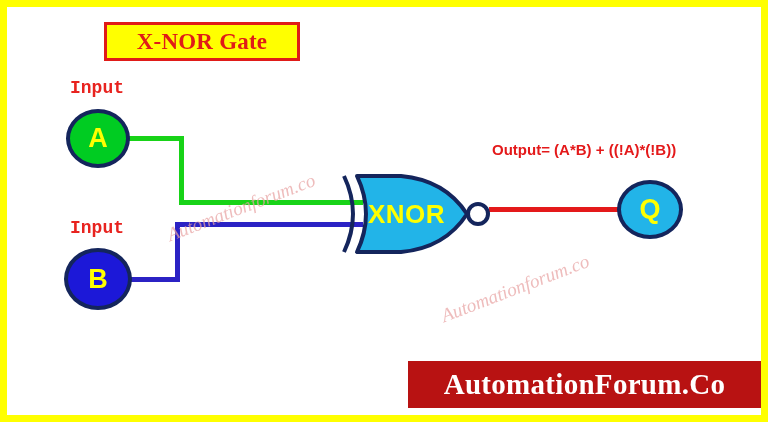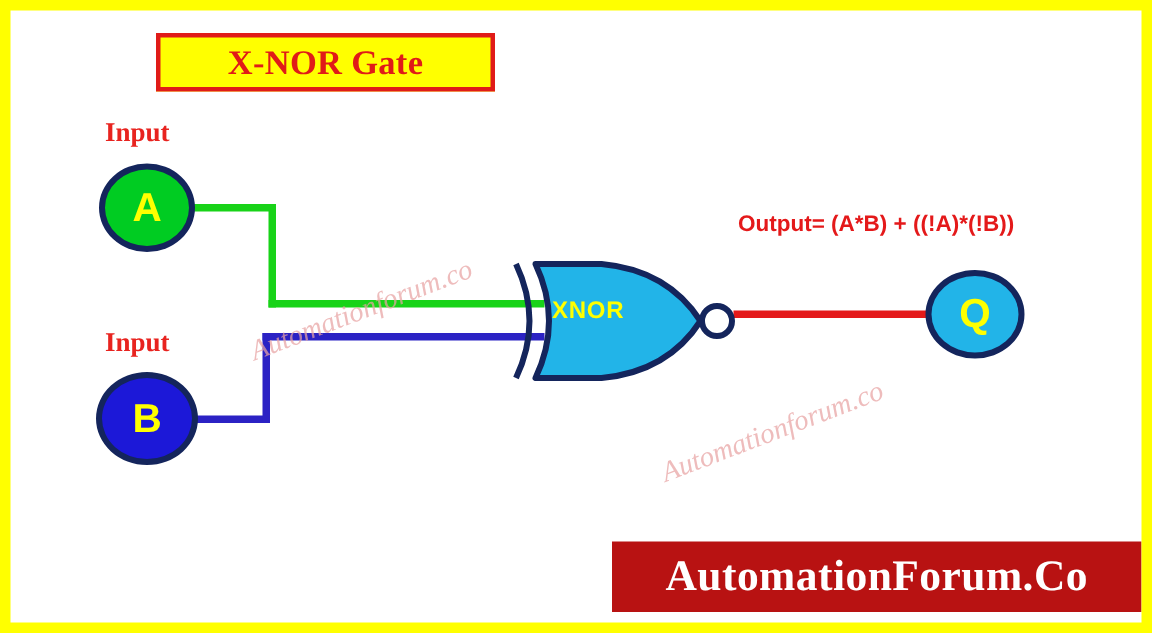--- a/index.html
+++ b/index.html
@@ -22,41 +22,41 @@
     width: 768px; height: 422px;
     box-sizing: border-box;
     border: 7px solid #ffff00;
     pointer-events: none;
     z-index: 40;
   }
   
   .title-box {
     position: absolute;
     left: 104px; top: 22px;
-    width: 226px; height: 39px;
+    width: 196px; height: 39px;
     background: #ffff00;
     border: 3px solid #e01b18;
     box-sizing: border-box;
     display: flex;
     align-items: center;
     justify-content: center;
     z-index: 20;
   }
   .title-text {
     font-family: "Liberation Serif", serif;
     font-weight: bold;
     font-size: 23px;
     color: #e01b18;
     letter-spacing: 0.2px;
     white-space: nowrap;
   }
   
   .input-label {
     position: absolute;
-    font-family: Liberation Serif, serif;
+    font-family: Liberation Mono, monospace;
     font-weight: bold;
     font-size: 18px;
     color: #e8231f;
     white-space: nowrap;
     z-index: 20;
   }
   .input-label.a { left: 70px; top: 78px; }
   .input-label.b { left: 70px; top: 218px; }
 
   
@@ -109,21 +109,21 @@
     position: absolute;
     left: 341px; top: 172px;
     width: 150px; height: 84px;
     z-index: 18;
   }
   .gate-label {
     position: absolute;
     left: 368px; top: 199px;
     font-family: "Liberation Sans", sans-serif;
     font-weight: bold;
-    font-size: 16px;
+    font-size: 26px;
     color: #ffff00;
     letter-spacing: 0.5px;
     z-index: 24;
     white-space: nowrap;
   }
   
   .formula {
     position: absolute;
     left: 492px; top: 141px;
     font-family: "Liberation Sans", sans-serif;

